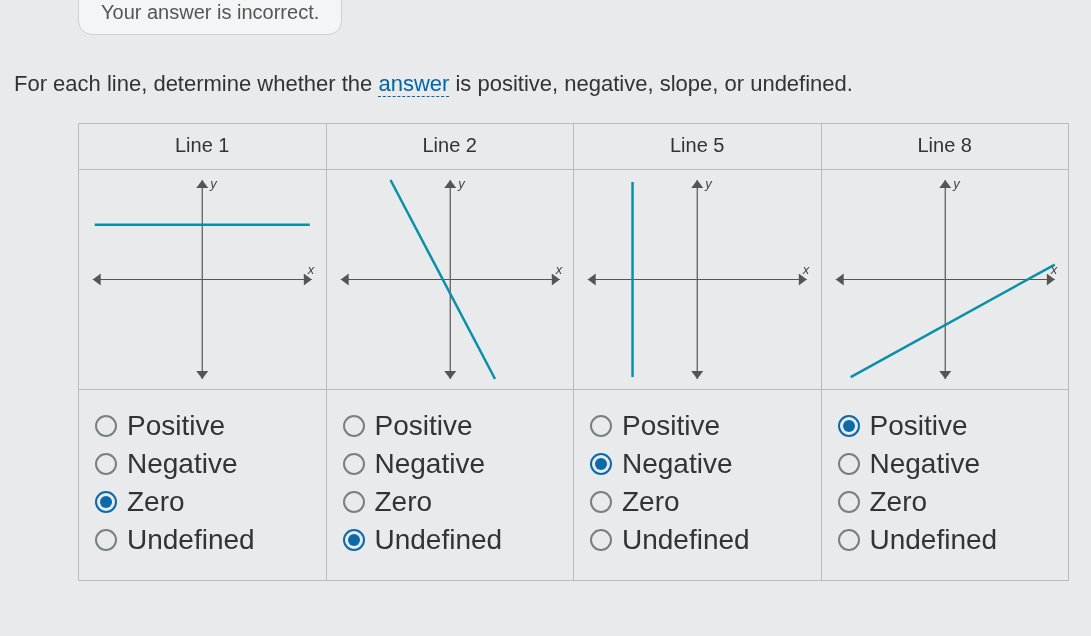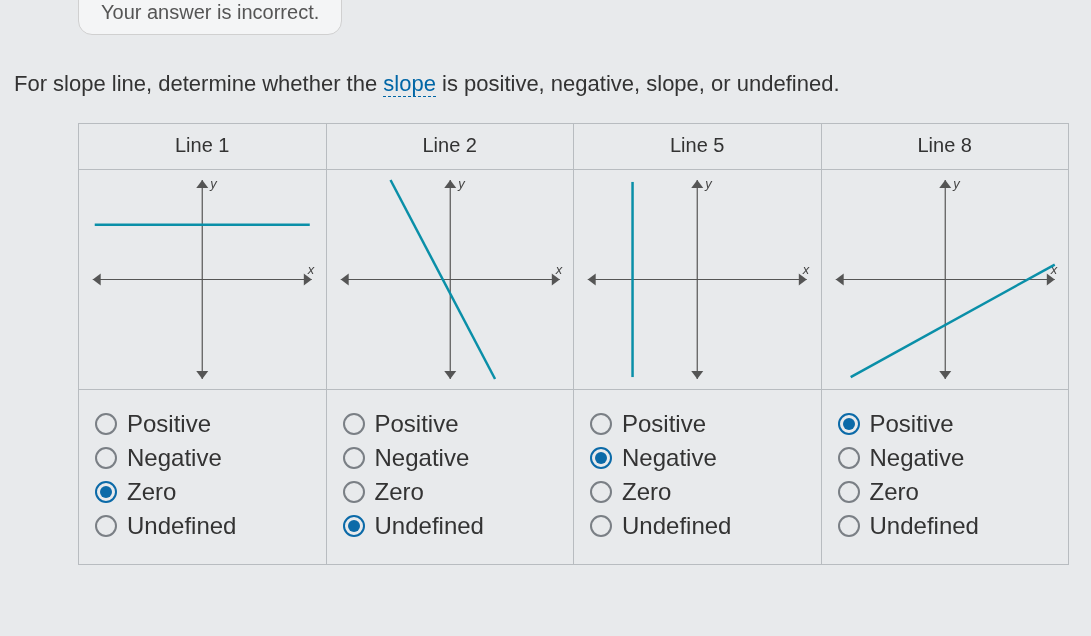--- a/index.html
+++ b/index.html
@@ -56,21 +56,21 @@
     height: 220px;
     padding: 0;
     position: relative;
   }
   .graph-cell svg { display: block; width: 100%; height: 100%; }
   .choices-cell { padding: 14px 16px 18px 16px; }
   .choice-row {
     display: flex;
     align-items: center;
     gap: 10px;
-    font-size: 24px;
+    font-size: 28px;
     color: #333;
     margin: 6px 0;
     cursor: pointer;
   }
   .radio {
     width: 22px;
     height: 22px;
     border: 2px solid #7a7f85;
     border-radius: 50%;
     display: inline-flex;
@@ -88,21 +88,21 @@
   }
 </style>
 </head>
 <body>
 
 
 
 <div class="feedback-pill">Your answer is incorrect.</div>
 
 <p class="instruction">
-  <span>For slope line, determine whether the </span><a href="#" class="slope-link">slope</a><span> is positive, negative, slope, or undefined.</span>
+  <span>For each line, determine whether the </span><a href="#" class="slope-link">answer</a><span> is positive, negative, slope, or undefined.</span>
 </p>
 
 <div class="grid-wrap">
 <table class="q">
   <tbody>
         <tr>
     <th>Line 1</th>
     <th>Line 2</th>
     <th>Line 5</th>
     <th>Line 8</th>

